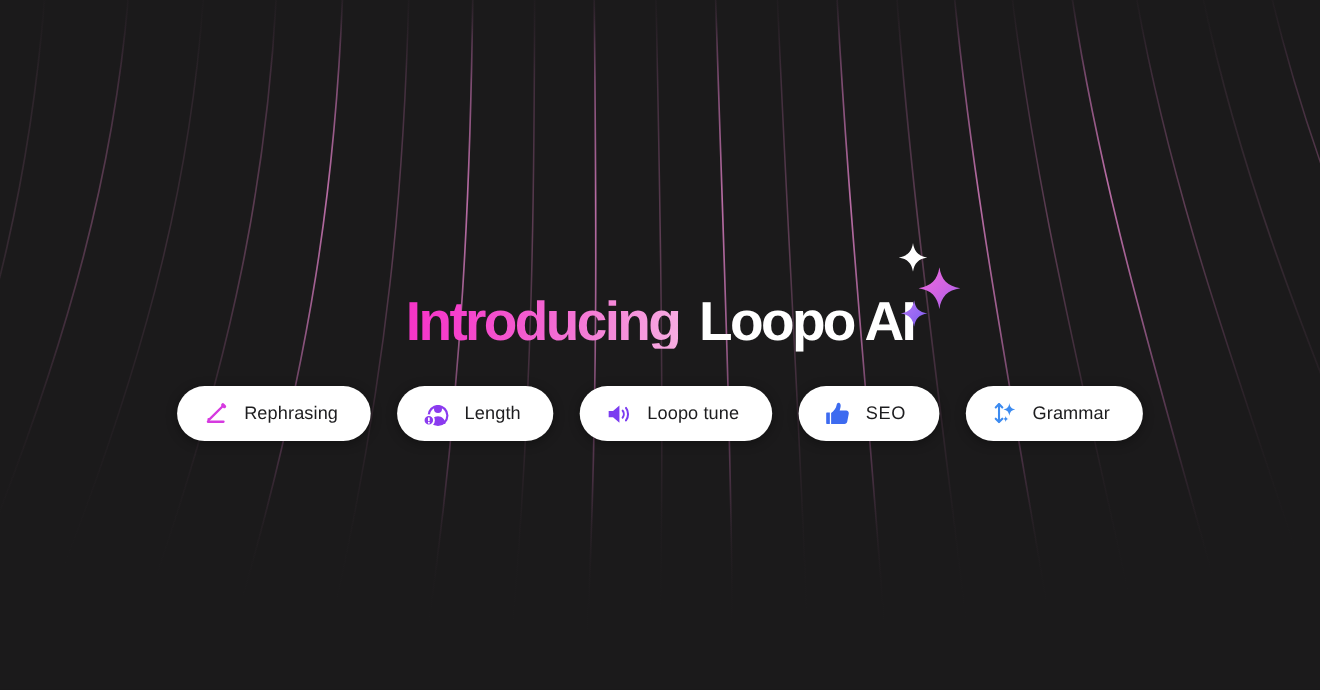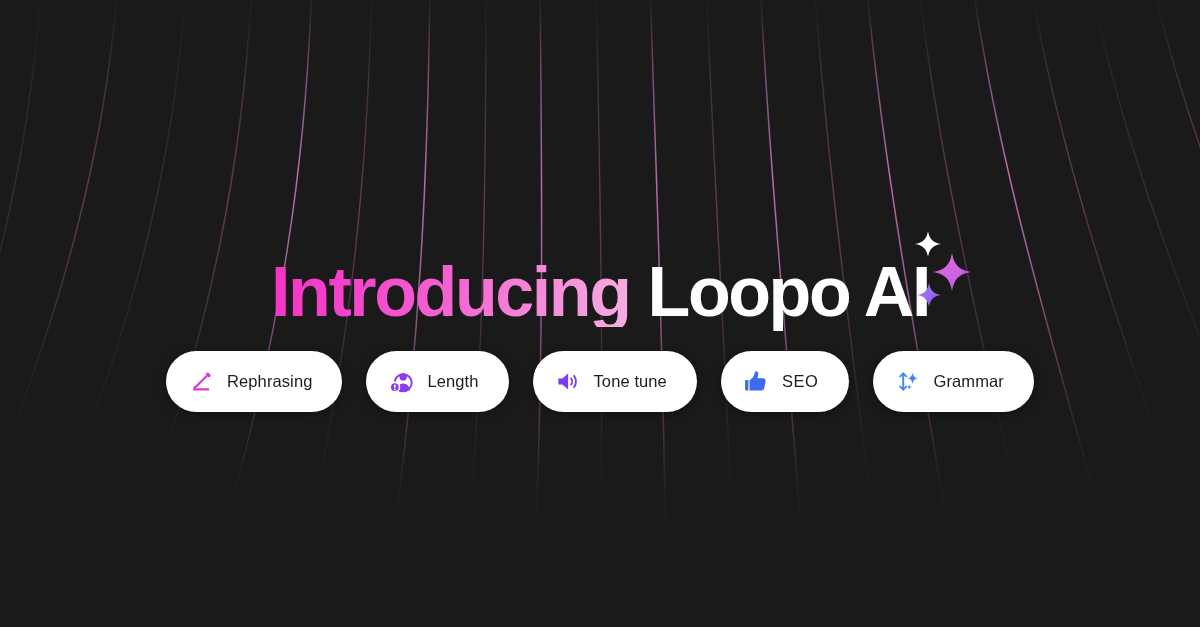--- a/index.html
+++ b/index.html
@@ -42,21 +42,21 @@
   }
   #headline-row {
     position:relative;
     display:flex;
     align-items:baseline;
     justify-content:center;
     margin-top:-44px;
     white-space:nowrap;
   }
   .headline {
-    font-size:70px;
+    font-size:50px;
     font-weight:700;
     letter-spacing:-2.4px;
     line-height:1;
   }
   #headline-accent {
     background:linear-gradient(100deg,#f633c6 0%,#f53fcb 18%,#f35fd0 46%,#f58ad9 74%,#f7b0e2 100%);
     -webkit-background-clip:text;
     background-clip:text;
     color:transparent;
     -webkit-text-fill-color:transparent;
@@ -83,21 +83,21 @@
     top:351px;
     display:flex;
     justify-content:center;
     align-items:center;
     gap:24px;
   }
   .pill {
     display:flex;
     align-items:center;
     gap:13px;
-    height:61px;
+    height:50px;
     padding:0 30px 0 22px;
     background:#ffffff;
     border-radius:999px;
     box-shadow:0 2px 10px rgba(0,0,0,0.35);
     cursor:pointer;
     user-select:none;
   }
   .pill-icon {
     width:26px; height:26px;
     display:flex; align-items:center; justify-content:center;
@@ -237,21 +237,21 @@
     </div>
 
     <div class="pill">
       <span class="pill-icon">
         <svg width="25" height="25" viewBox="0 0 24 24">
           <path d="M3.2 9.2 H7.0 L12.6 4.4 V19.6 L7.0 14.8 H3.2 Z" fill="#7b3cf0"></path>
           <path d="M15.4 9.0 C16.7 10.6 16.7 13.4 15.4 15.0" stroke="#7b3cf0" stroke-width="1.8" fill="none" stroke-linecap="round"></path>
           <path d="M18.3 6.6 C20.7 9.6 20.7 14.4 18.3 17.4" stroke="#7b3cf0" stroke-width="1.8" fill="none" stroke-linecap="round"></path>
         </svg>
       </span>
-      <span class="pill-label">Tone tune</span>
+      <span class="pill-label">Loopo tune</span>
     </div>
 
     <div class="pill">
       <span class="pill-icon">
         <svg width="25" height="25" viewBox="0 0 24 24">
           <g fill="#3d6bf0">
             <path d="M2.6 10.6 h2.6 v10.0 h-2.6 a0.6 0.6 0 0 1 -0.6 -0.6 v-8.8 a0.6 0.6 0 0 1 0.6 -0.6 z"></path>
             <path d="M6.3 10.9 C8.6 9.4 10.6 6.9 11.1 4.0 C11.4 2.3 12.6 1.7 13.6 2.3
                      C14.6 2.9 14.9 4.4 14.5 6.0 L13.8 8.8 H19.4 C20.9 8.8 22.0 10.1 21.7 11.6
                      L20.4 18.5 C20.2 19.7 19.1 20.6 17.9 20.6 H6.3 Z"></path>

